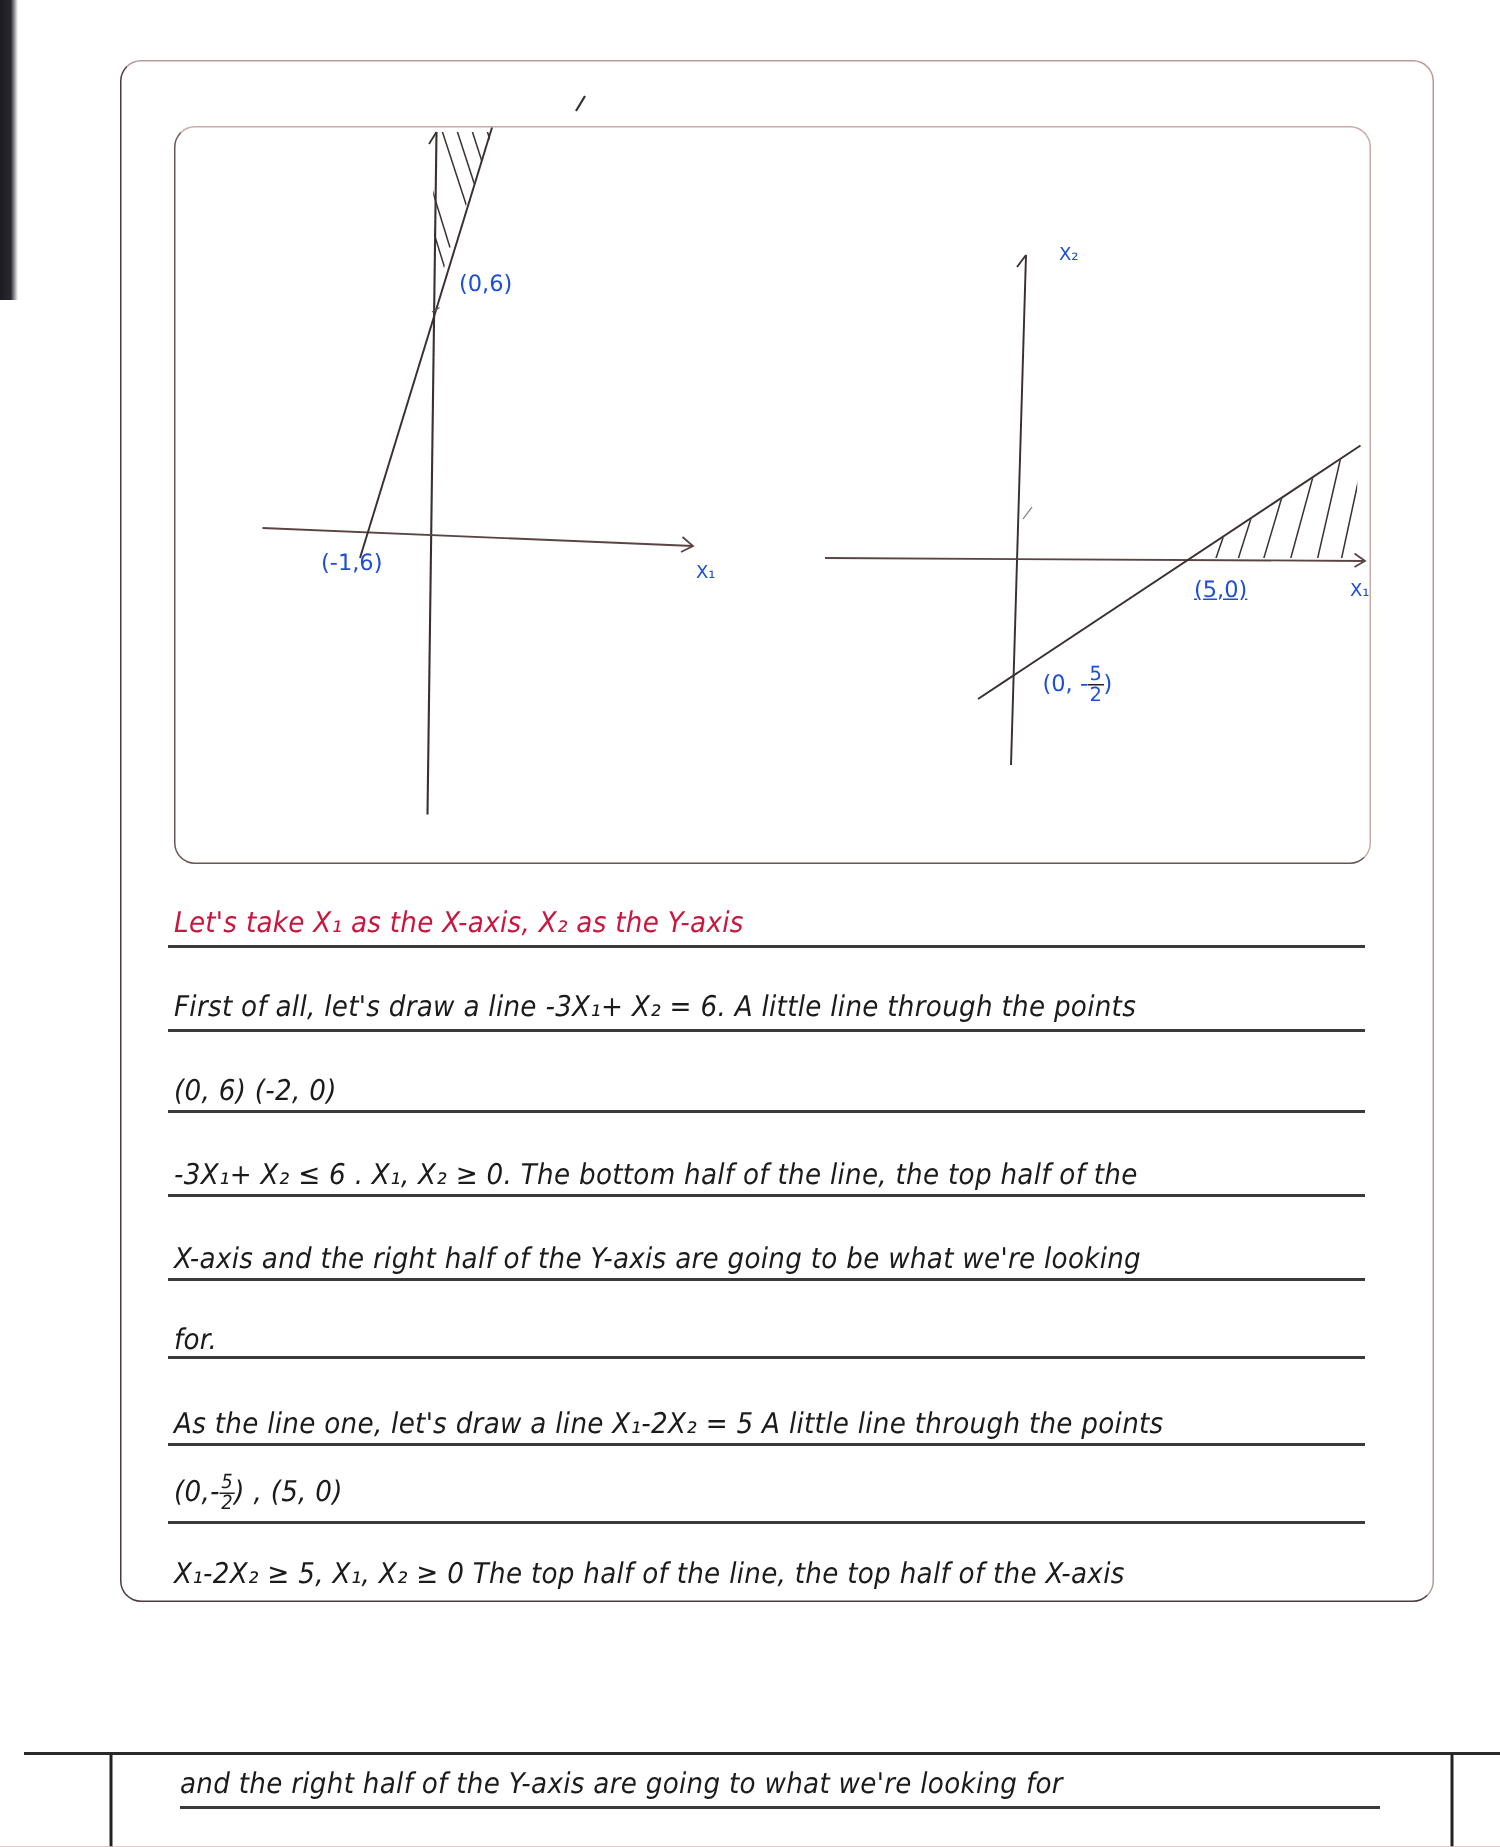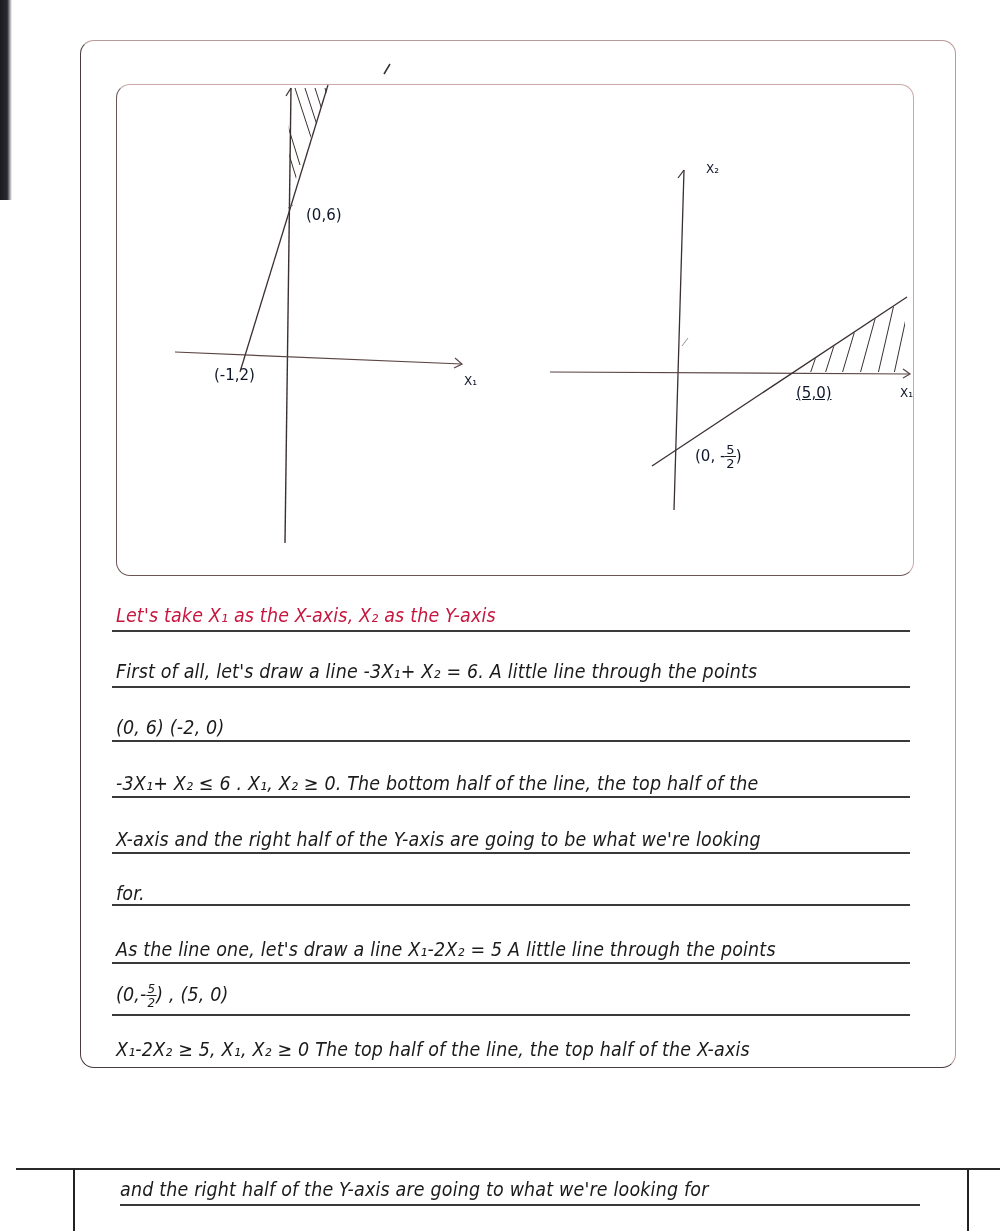--- a/index.html
+++ b/index.html
@@ -30,21 +30,21 @@
     color: #1b1b1b;
     transform: scaleX(0.92); transform-origin: left bottom;
     white-space: nowrap;
     font-style: italic;
   }
   .hand.red { color: #c8163f; }
   .rule {
     position: absolute; height: 1.5px; background: #3a3a3a;
   }
   .label {
-    position: absolute; font-size: 15px; color: #0f172a;
+    position: absolute; font-size: 15px; color: #1d4ed8;
     font-family: "DejaVu Sans", sans-serif; white-space: nowrap;
   }
   .label.small { font-size: 12px; }
   .bottom-strip {
     position: absolute; left: 16px; top: 1164px; width: 1000px; height: 67px;
   }
   .bottom-strip .hline { position: absolute; left: 0; top: 4px; width: 1000px; height: 2px; background: #2a2a2a; }
   .bottom-strip .vleft { position: absolute; left: 57px; top: 5px; width: 1.5px; height: 62px; background: #222; }
   .bottom-strip .vright { position: absolute; left: 951px; top: 5px; width: 1.5px; height: 62px; background: #222; }
   .frac { display: inline-block; vertical-align: middle; text-align: center; font-size: 13px; line-height: 13px; }
@@ -108,22 +108,22 @@
       <line x1="810" y1="374" x2="820" y2="345"></line>
       <line x1="825" y1="374" x2="838" y2="333"></line>
       <line x1="842" y1="374" x2="858" y2="320"></line>
       <line x1="860" y1="374" x2="878" y2="308"></line>
       <line x1="878" y1="374" x2="895" y2="300"></line>
       <line x1="894" y1="374" x2="910" y2="300"></line>
     </g>
   </g>
 </svg>
 
-<div class="label" style="left:306px; top:206px;">(0,6)</div>
-<div class="label" style="left:214px; top:366px;">(-1,2)</div>
+<div class="label" style="left:306px; top:180px;">(0,6)</div>
+<div class="label" style="left:214px; top:366px;">(-1,6)</div>
 <div class="label small" style="left:464px; top:374px;">X₁</div>
 
 <div class="label small" style="left:706px; top:162px;">X₂</div>
 <div class="label small" style="left:900px; top:386px;">X₁</div>
 <div class="label" style="left:796px; top:384px;text-decoration:underline;">(5,0)</div>
 <div class="label" style="left:695px; top:443px;">
   <span>(0, -</span><span class="frac"><span class="num">5</span><span class="den">2</span></span><span>)</span>
 </div>
 
 <div class="hand red" style="left:116px; top:604px;">Let's take X₁ as the X-axis, X₂ as the Y-axis</div>

